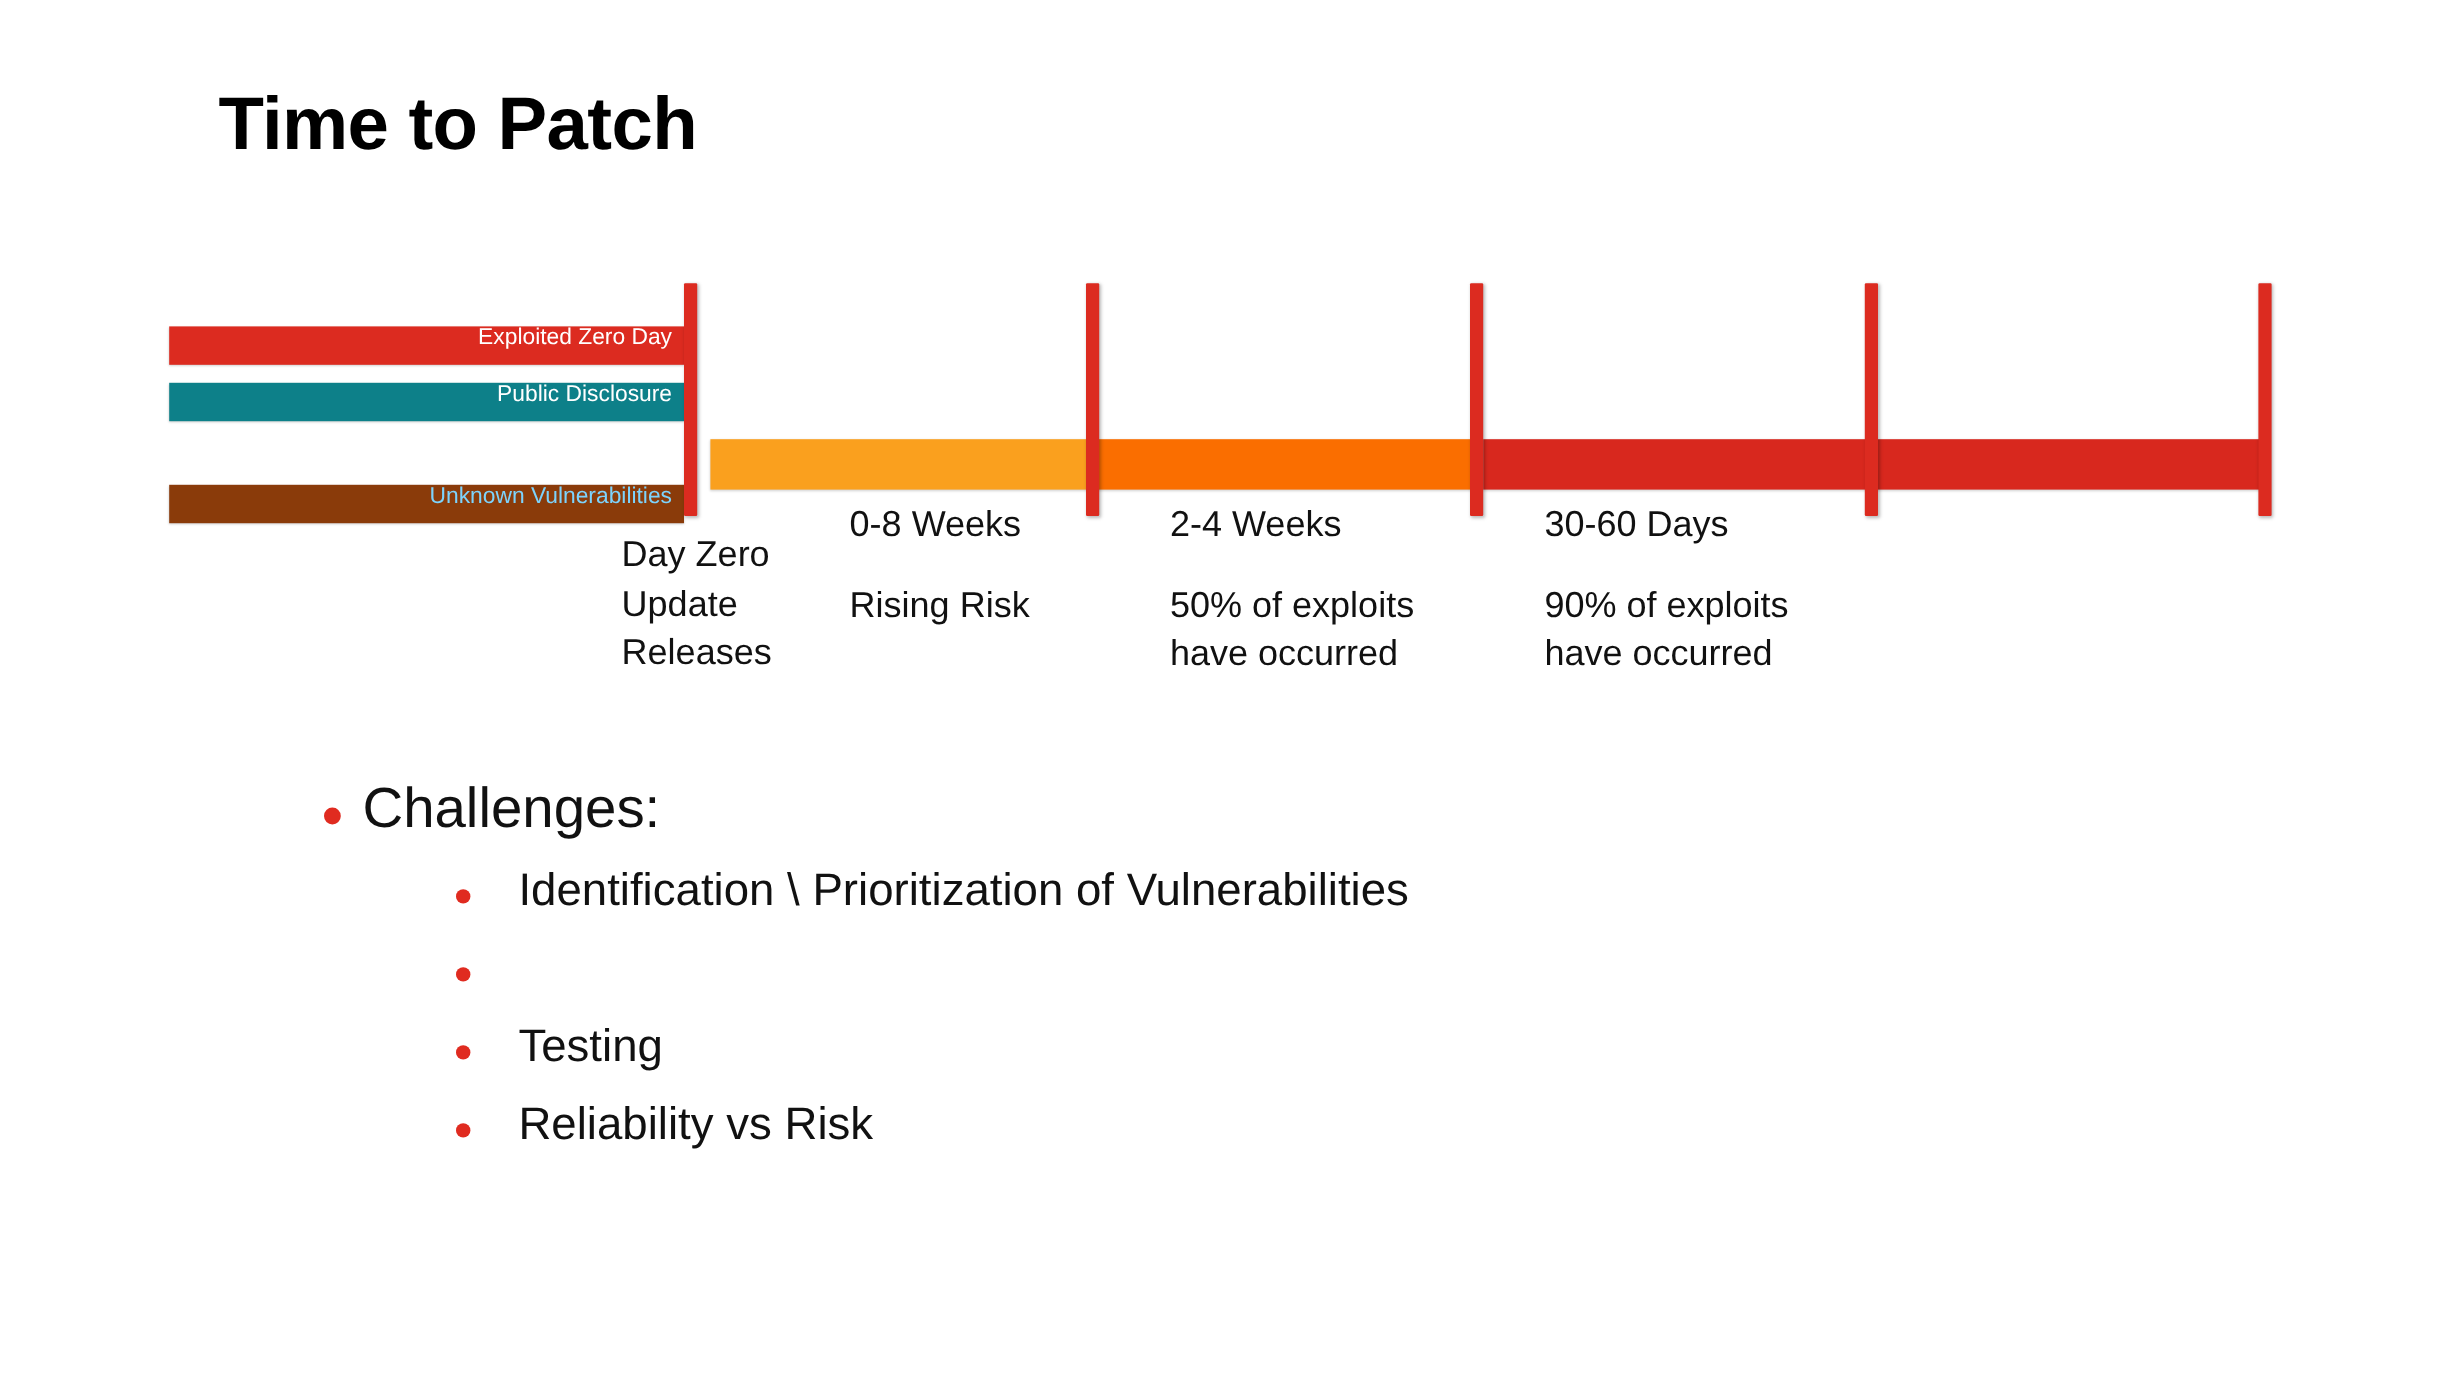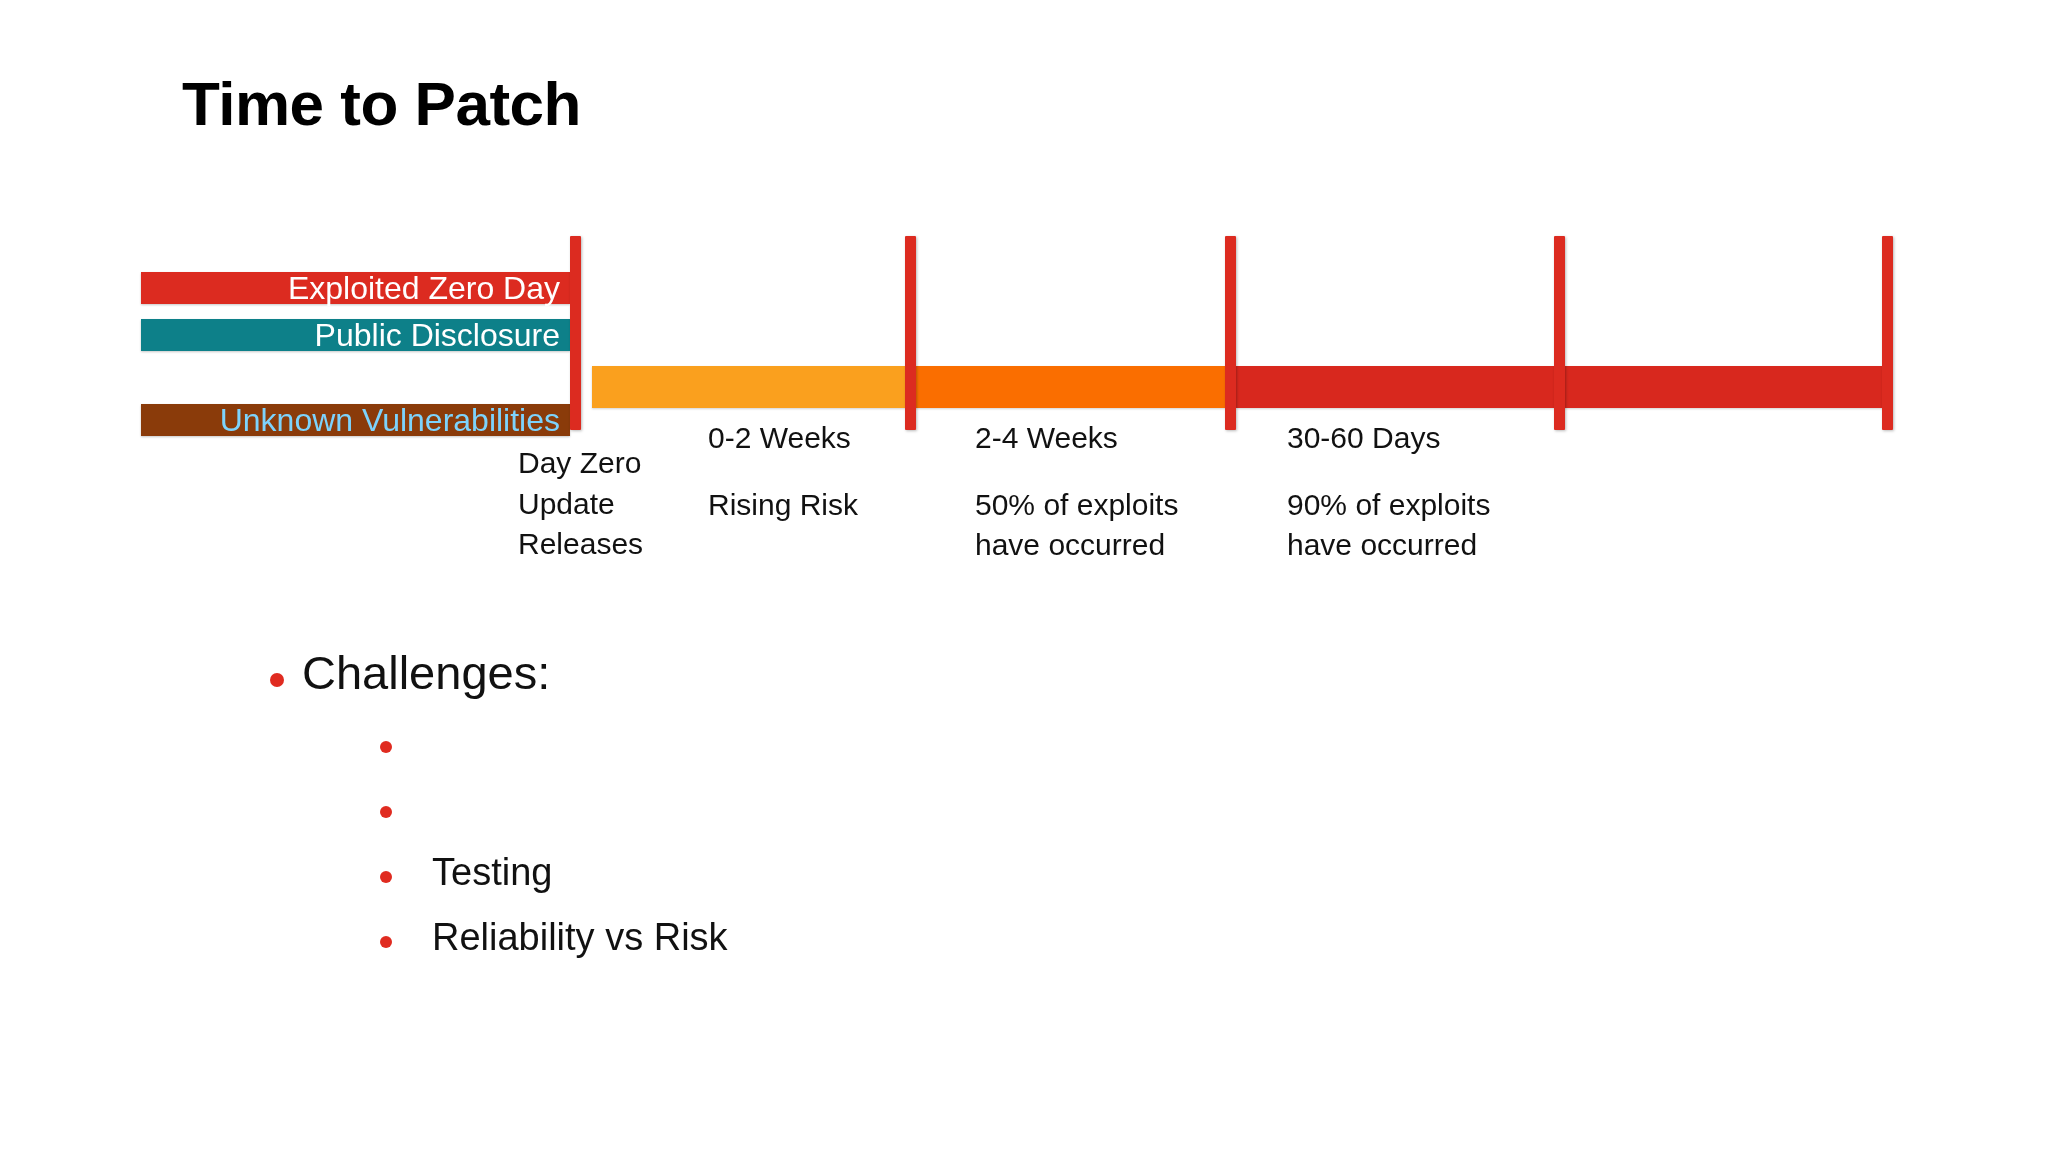--- a/index.html
+++ b/index.html
@@ -44,21 +44,21 @@
     position: absolute;
     left: 141px;
     width: 429px;
     height: 32px;
     box-sizing: border-box;
     display: flex;
     align-items: flex-start;
     justify-content: flex-end;
     padding-right: 10px;
     color: #ffffff;
-    font-size: 32px;
+    font-size: 19px;
     line-height: 1;
     white-space: nowrap;
     box-shadow: 0 1px 2px rgba(0,0,0,0.22);
   }
   #legend-bar-0 { top: 272px; }
   #legend-bar-1 { top: 319px; }
   #legend-bar-2 { top: 366px; }
 
   
   .timeline-marker {
@@ -158,36 +158,37 @@
       <div class="timeline-marker" style="left: 905px; background: rgb(220, 43, 32);"></div>
       <div class="timeline-marker" style="left: 1225px; background: rgb(220, 43, 32);"></div>
       <div class="timeline-marker" style="left: 1554px; background: rgb(220, 43, 32);"></div>
       <div class="timeline-marker" style="left: 1882px; background: rgb(220, 43, 32);"></div>
     </div>
 
   <div id="timeline-phase-labels">
       <div class="phase-group" style="left: 518px; top: 443px;"><span class="phase-title">Day Zero
 Update
 Releases</span></div>
-      <div class="phase-group" style="left: 708px; top: 418px;"><span class="phase-title">0-2 Weeks</span><span class="phase-detail">Rising Risk</span></div>
+      <div class="phase-group" style="left: 708px; top: 418px;"><span class="phase-title">0-8 Weeks</span><span class="phase-detail">Rising Risk</span></div>
       <div class="phase-group" style="left: 975px; top: 418px;"><span class="phase-title">2-4 Weeks</span><span class="phase-detail">50% of exploits
 have occurred</span></div>
       <div class="phase-group" style="left: 1287px; top: 418px;"><span class="phase-title">30-60 Days</span><span class="phase-detail">90% of exploits
 have occurred</span></div>
     </div>
 
 </div>
 
 <div id="bullet-list">
     <div class="bullet-row level-1">
       <span class="bullet-dot" style="background: rgb(224, 43, 32);"></span>
       <span class="bullet-text">Challenges:</span>
     </div>
     <div class="bullet-row level-2">
       <span class="bullet-dot" style="background: rgb(224, 43, 32);"></span>
+      <span class="bullet-text">Identification \ Prioritization of Vulnerabilities</span>
     </div>
     <div class="bullet-row level-2">
       <span class="bullet-dot" style="background: rgb(224, 43, 32);"></span>
     </div>
     <div class="bullet-row level-2">
       <span class="bullet-dot" style="background: rgb(224, 43, 32);"></span>
       <span class="bullet-text">Testing</span>
     </div>
     <div class="bullet-row level-2">
       <span class="bullet-dot" style="background: rgb(224, 43, 32);"></span>

